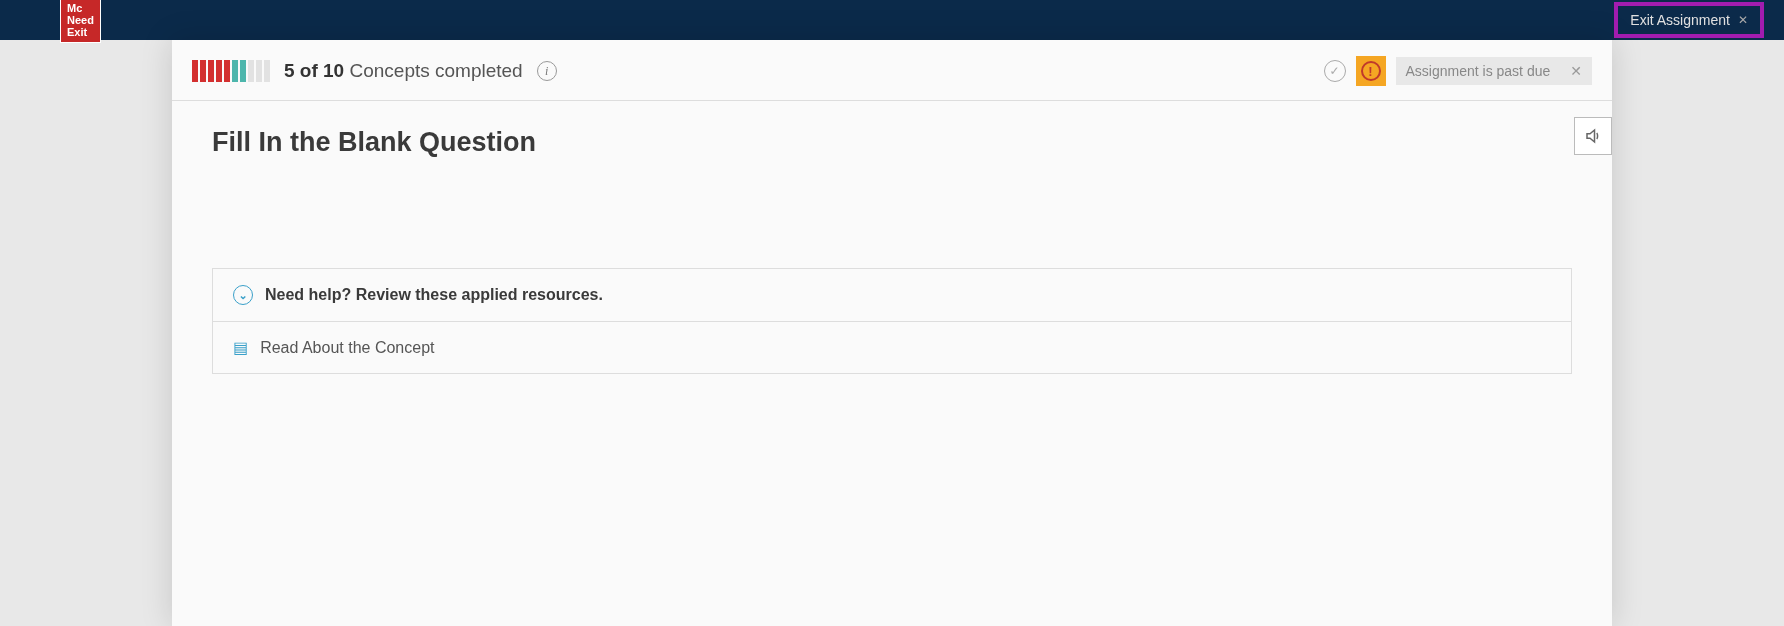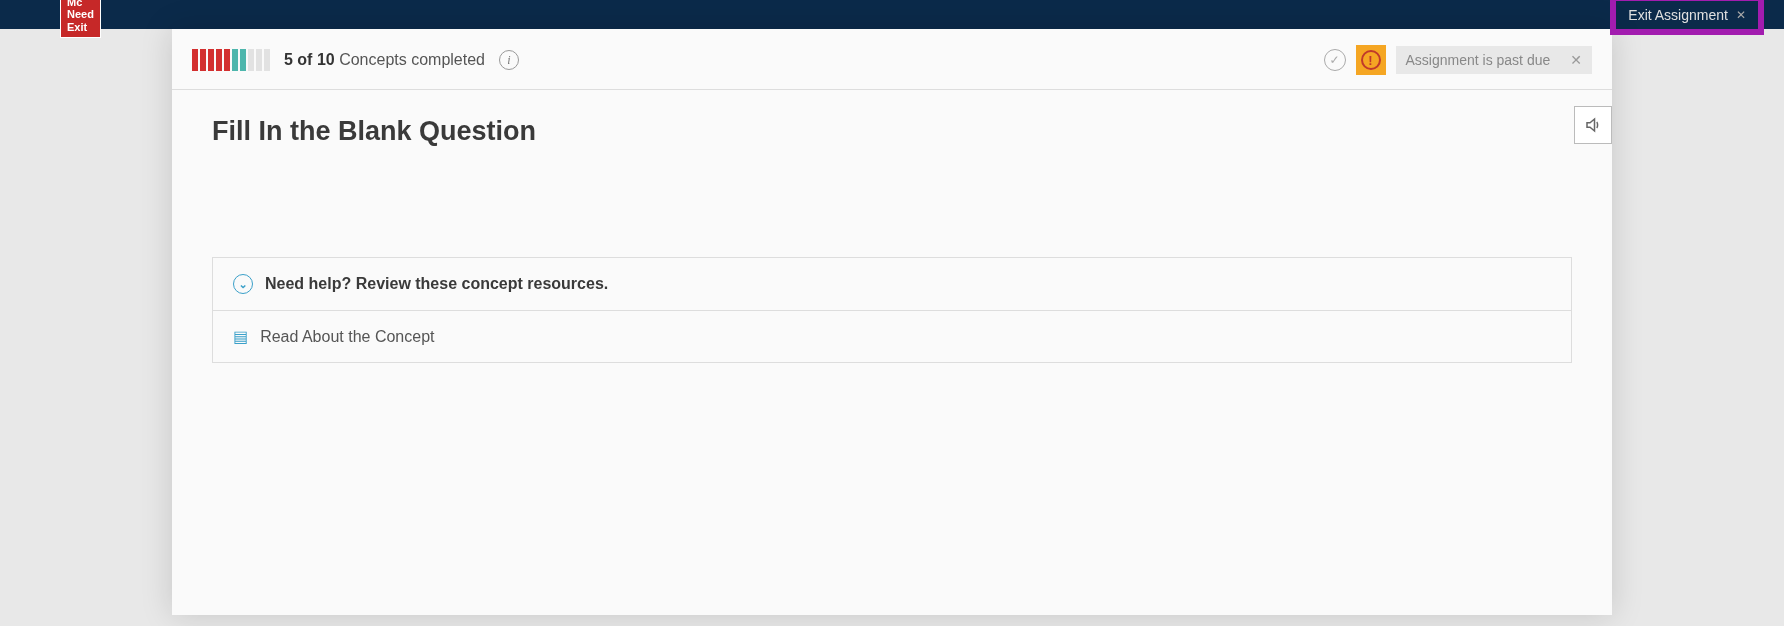--- a/index.html
+++ b/index.html
@@ -4,38 +4,38 @@
 <style>
   * { box-sizing: border-box; margin: 0; padding: 0; }
   body {
     font-family: Arial, Helvetica, sans-serif;
     background: #e8e8e8;
     width: 1784px;
     height: 626px;
     overflow: hidden;
   }
   .top-bar {
-    height: 29px;
+    height: 40px;
     background: #0b2a4a;
     display: flex;
     align-items: center;
     justify-content: space-between;
     padding: 0 20px 0 60px;
   }
   .logo {
     background: #c62828;
     color: #fff;
     font-size: 11px;
     font-weight: bold;
     padding: 4px 6px;
     line-height: 1.1;
     border: 1px solid #fff;
   }
   .exit-btn {
-    border: 6px solid #a21caf;
+    border: 4px solid #a21caf;
     color: #e0e0e0;
     padding: 6px 12px;
     font-size: 14px;
     background: transparent;
     cursor: pointer;
     display: flex;
     align-items: center;
     gap: 8px;
   }
   .exit-btn .x { font-size: 12px; color: #aaa; }
@@ -60,21 +60,21 @@
     gap: 2px;
   }
   .tick {
     width: 6px;
     height: 22px;
   }
   .tick.done { background: #d32f2f; }
   .tick.cur  { background: #4db6ac; }
   .tick.todo { background: #bdbdbd; opacity:.4; }
 
-  .progress-text { color: #555; font-size: 16px; }
+  .progress-text { color: #555; font-size: 19px; }
   .progress-text b { color: #333; }
 
   .info-icon {
     width: 20px; height: 20px;
     border: 1px solid #999;
     border-radius: 50%;
     display: flex; align-items: center; justify-content: center;
     font-size: 12px; color: #777;
     font-family: Georgia, serif;
     font-style: italic;
@@ -226,21 +226,21 @@
           <path d="M17 8c1.5 1.5 1.5 6.5 0 8"></path>
         </svg>
     </button>
 
     <div class="q-title">Fill In the Blank Question</div>
 
 
     <div class="resources">
       <div class="res-row res-header">
         <span class="chev-circle">⌄</span>
-        <span>Need help? Review these concept resources.</span>
+        <span>Need help? Review these applied resources.</span>
       </div>
       <div class="res-row res-link">
         <span class="book-icon">▤</span>
         <span>Read About the Concept</span>
       </div>
     </div>
   </div>
 
 </div>
 

